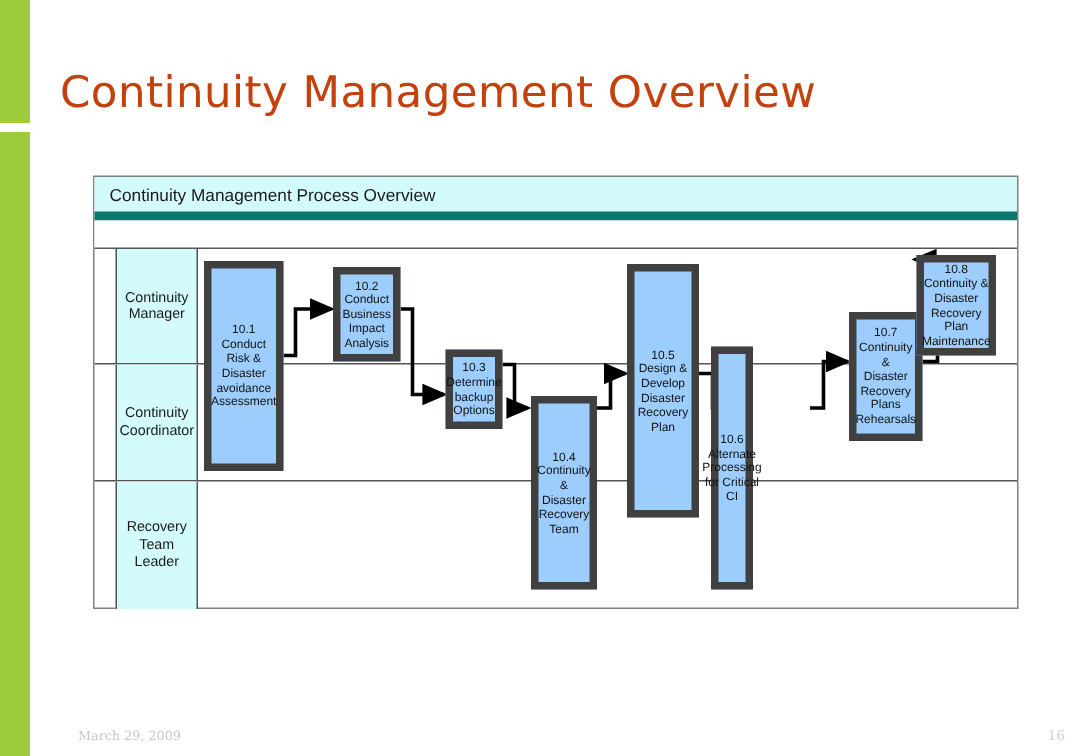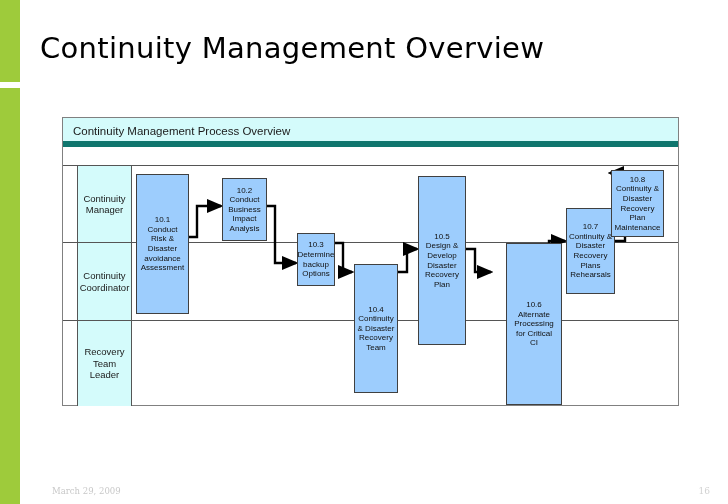--- a/index.html
+++ b/index.html
@@ -35,24 +35,24 @@
     left: 0; top: 88px;
     width: 20px;
     height: 416px;
     background: #9ECB3B;
   }
 
   
   .slide-title {
     position: absolute;
     left: 40px;
-    top: 31px;
+    top: 44px;
     font-size: 29px;
     font-weight: 400;
-    color: #000000;
+    color: #c2410c;
     letter-spacing: 0.3px;
     font-family: "DejaVu Sans", sans-serif;
     white-space: nowrap;
   }
 
   
   .diagram {
     position: absolute;
     left: 62px;
     top: 117px;
@@ -126,21 +126,21 @@
     text-align: center;
     font-size: 9.5px;
     line-height: 11.5px;
     color: #1a1a1a;
   }
 
   
   .pbox {
     position: absolute;
     background: #9DCDFD;
-    border: 1px solid #404040;
+    border: 5px solid #404040;
     box-sizing: border-box;
     display: flex;
     align-items: center;
     justify-content: center;
     text-align: center;
     font-size: 8px;
     line-height: 9.6px;
     color: #111111;
     z-index: 4;
   }
@@ -241,21 +241,21 @@
     </div>
 
     <div class="pbox" style="left:291px; top:146px; width:44px; height:129px;">
       <span>10.4<br>Continuity<br>&amp; Disaster<br>Recovery<br>Team</span>
     </div>
 
     <div class="pbox" style="left:355px; top:58px; width:48px; height:169px;">
       <span>10.5<br>Design &amp;<br>Develop<br>Disaster<br>Recovery<br>Plan</span>
     </div>
 
-    <div class="pbox" style="left:443px; top:113px; width:56px; height:162px;margin-top:12px;">
+    <div class="pbox" style="left:411px; top:113px; width:28px; height:162px;">
       <span>10.6<br>Alternate<br>Processing<br>for Critical<br>CI</span>
     </div>
 
     <div class="pbox" style="left:503px; top:90px; width:49px; height:86px;">
       <span>10.7<br>Continuity &amp;<br>Disaster<br>Recovery<br>Plans<br>Rehearsals</span>
     </div>
 
     <div class="pbox" style="left:548px; top:52px; width:53px; height:67px;">
       <span>10.8<br>Continuity &amp;<br>Disaster<br>Recovery<br>Plan<br>Maintenance</span>
     </div>

